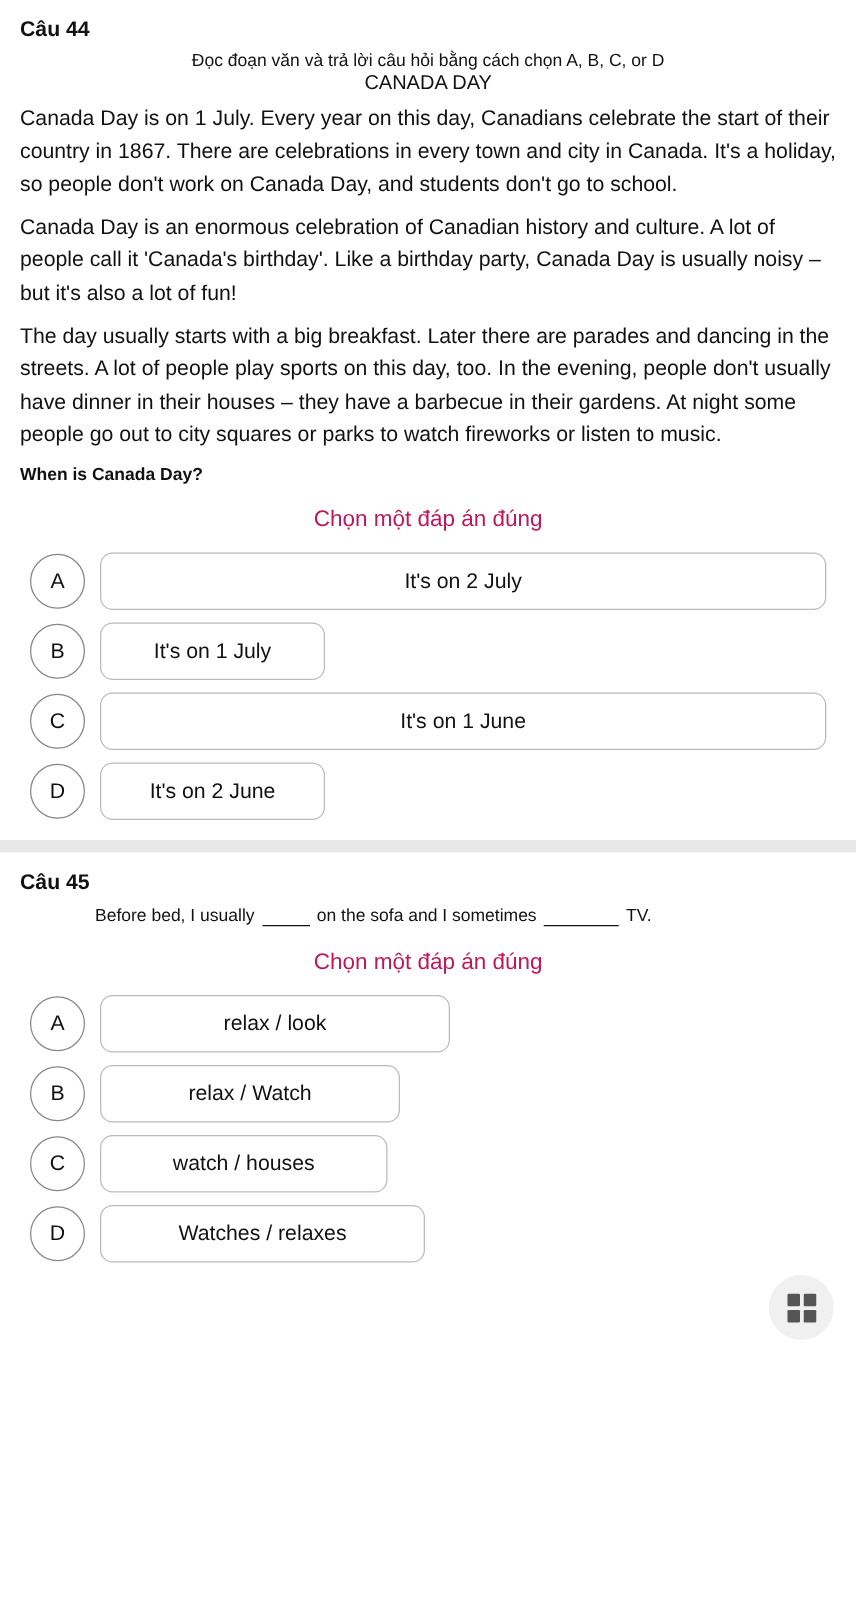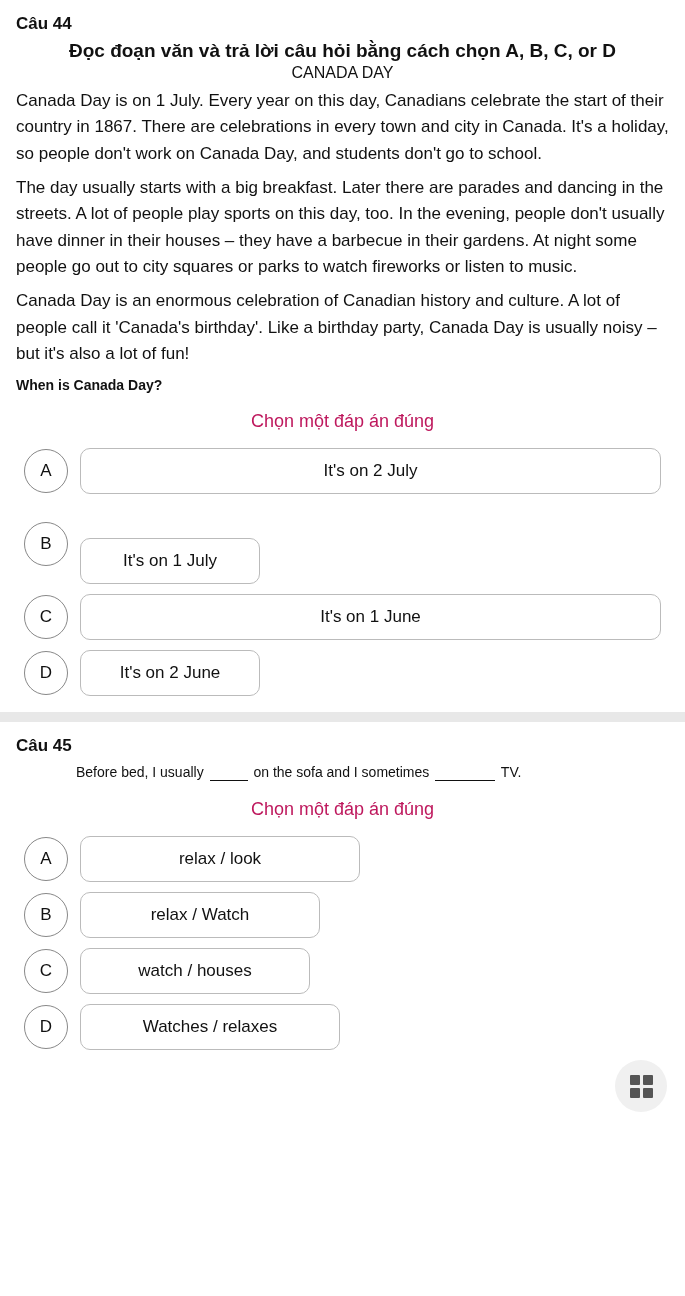--- a/index.html
+++ b/index.html
@@ -17,22 +17,22 @@
       background: #fff;
     }
 
     .question-title {
       font-weight: bold;
       font-size: 17px;
       margin-bottom: 6px;
     }
 
     .instruction {
-      font-weight: bold;
-      font-size: 19px;
+      font-weight: normal;
+      font-size: 14px;
       text-align: center;
       margin-bottom: 2px;
     }
 
     .passage-title {
       text-align: center;
       font-size: 16px;
       margin-bottom: 6px;
     }
 
@@ -159,34 +159,34 @@
     }
   </style>
 </head>
 <body>
 
 <div class="question-block">
   <div class="question-title">Câu 44</div>
   <div class="instruction">Đọc đoạn văn và trả lời câu hỏi bằng cách chọn A, B, C, or D</div>
   <div class="passage-title">CANADA DAY</div>
   <div class="passage-text">Canada Day is on 1 July. Every year on this day, Canadians celebrate the start of their country in 1867. There are celebrations in every town and city in Canada. It's a holiday, so people don't work on Canada Day, and students don't go to school.</div>
+  <div class="passage-text">Canada Day is an enormous celebration of Canadian history and culture. A lot of people call it 'Canada's birthday'. Like a birthday party, Canada Day is usually noisy – but it's also a lot of fun!</div>
   <div class="passage-text">The day usually starts with a big breakfast. Later there are parades and dancing in the streets. A lot of people play sports on this day, too. In the evening, people don't usually have dinner in their houses – they have a barbecue in their gardens. At night some people go out to city squares or parks to watch fireworks or listen to music.</div>
-  <div class="passage-text">Canada Day is an enormous celebration of Canadian history and culture. A lot of people call it 'Canada's birthday'. Like a birthday party, Canada Day is usually noisy – but it's also a lot of fun!</div>
   <div class="question-prompt">When is Canada Day?</div>
 
   <div class="choose-label">Chọn một đáp án đúng</div>
 
   <div class="options-list">
     <div class="option-row">
       <div class="option-circle">A</div>
       <div class="option-box wide">It's on 2 July</div>
     </div>
     <div class="option-row">
       <div class="option-circle">B</div>
-      <div class="option-box" style="flex:0 0 auto; min-width:180px;margin-top:34px;">It's on 1 July</div>
+      <div class="option-box" style="flex:0 0 auto; min-width:180px;">It's on 1 July</div>
     </div>
     <div class="option-row">
       <div class="option-circle">C</div>
       <div class="option-box wide">It's on 1 June</div>
     </div>
     <div class="option-row">
       <div class="option-circle">D</div>
       <div class="option-box" style="flex:0 0 auto; min-width:180px;">It's on 2 June</div>
     </div>
   </div>

